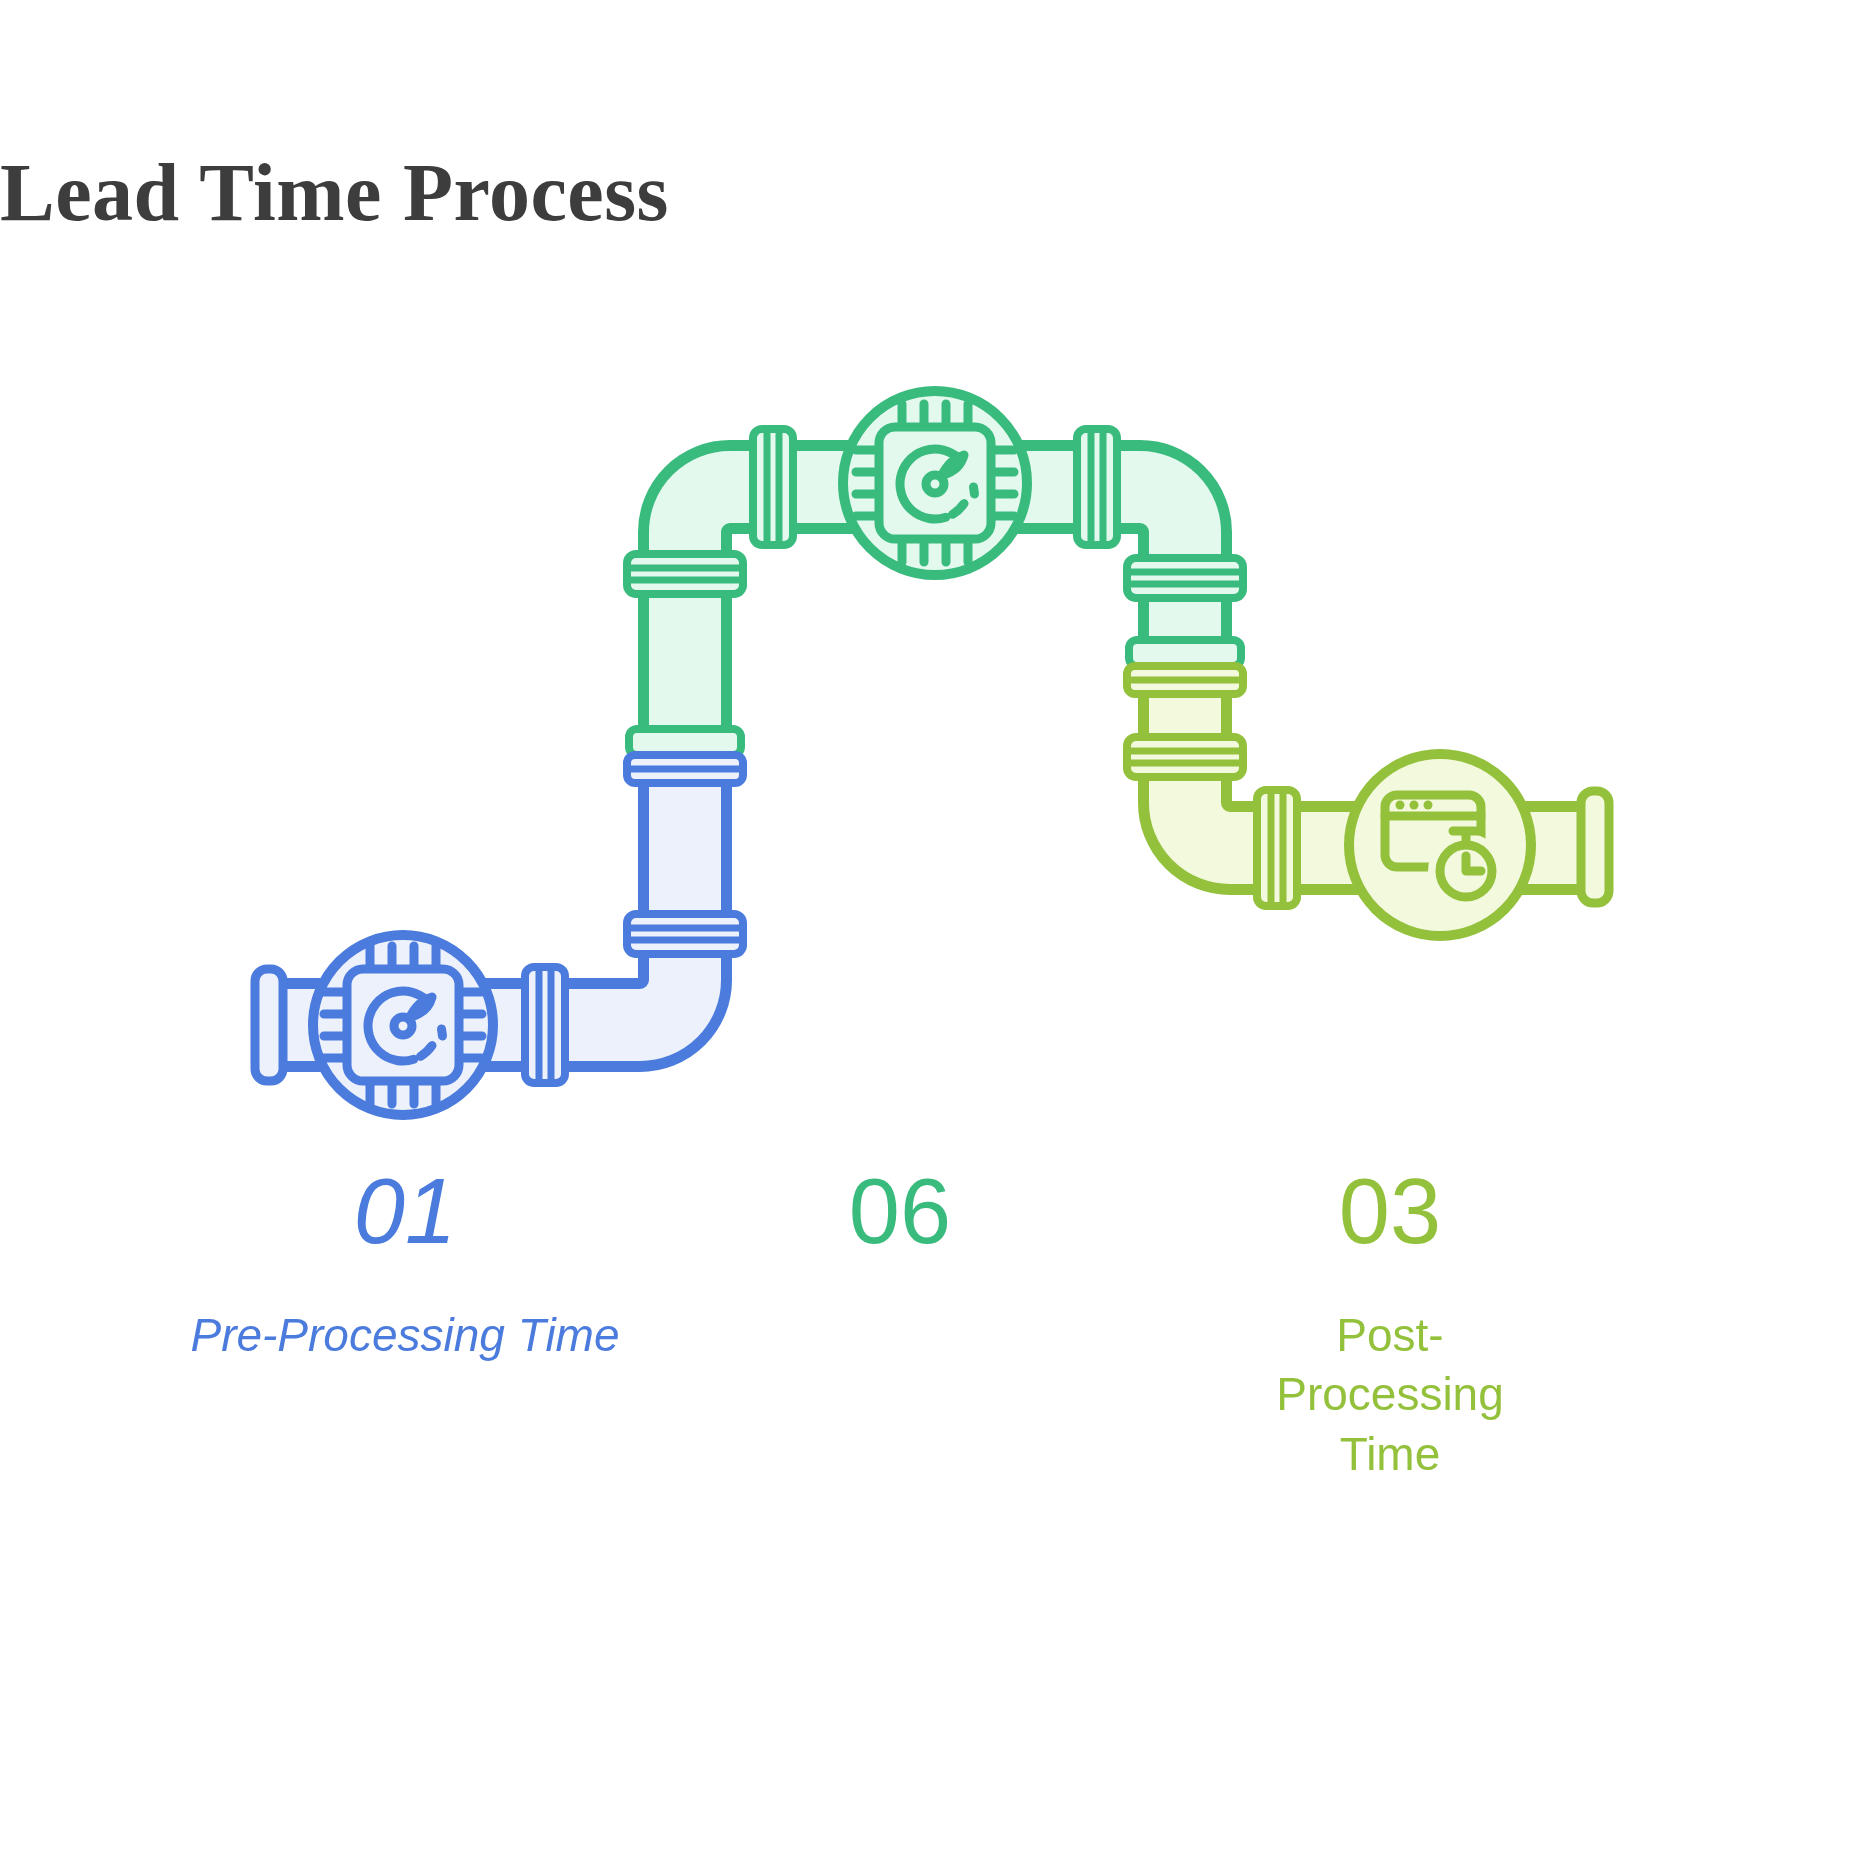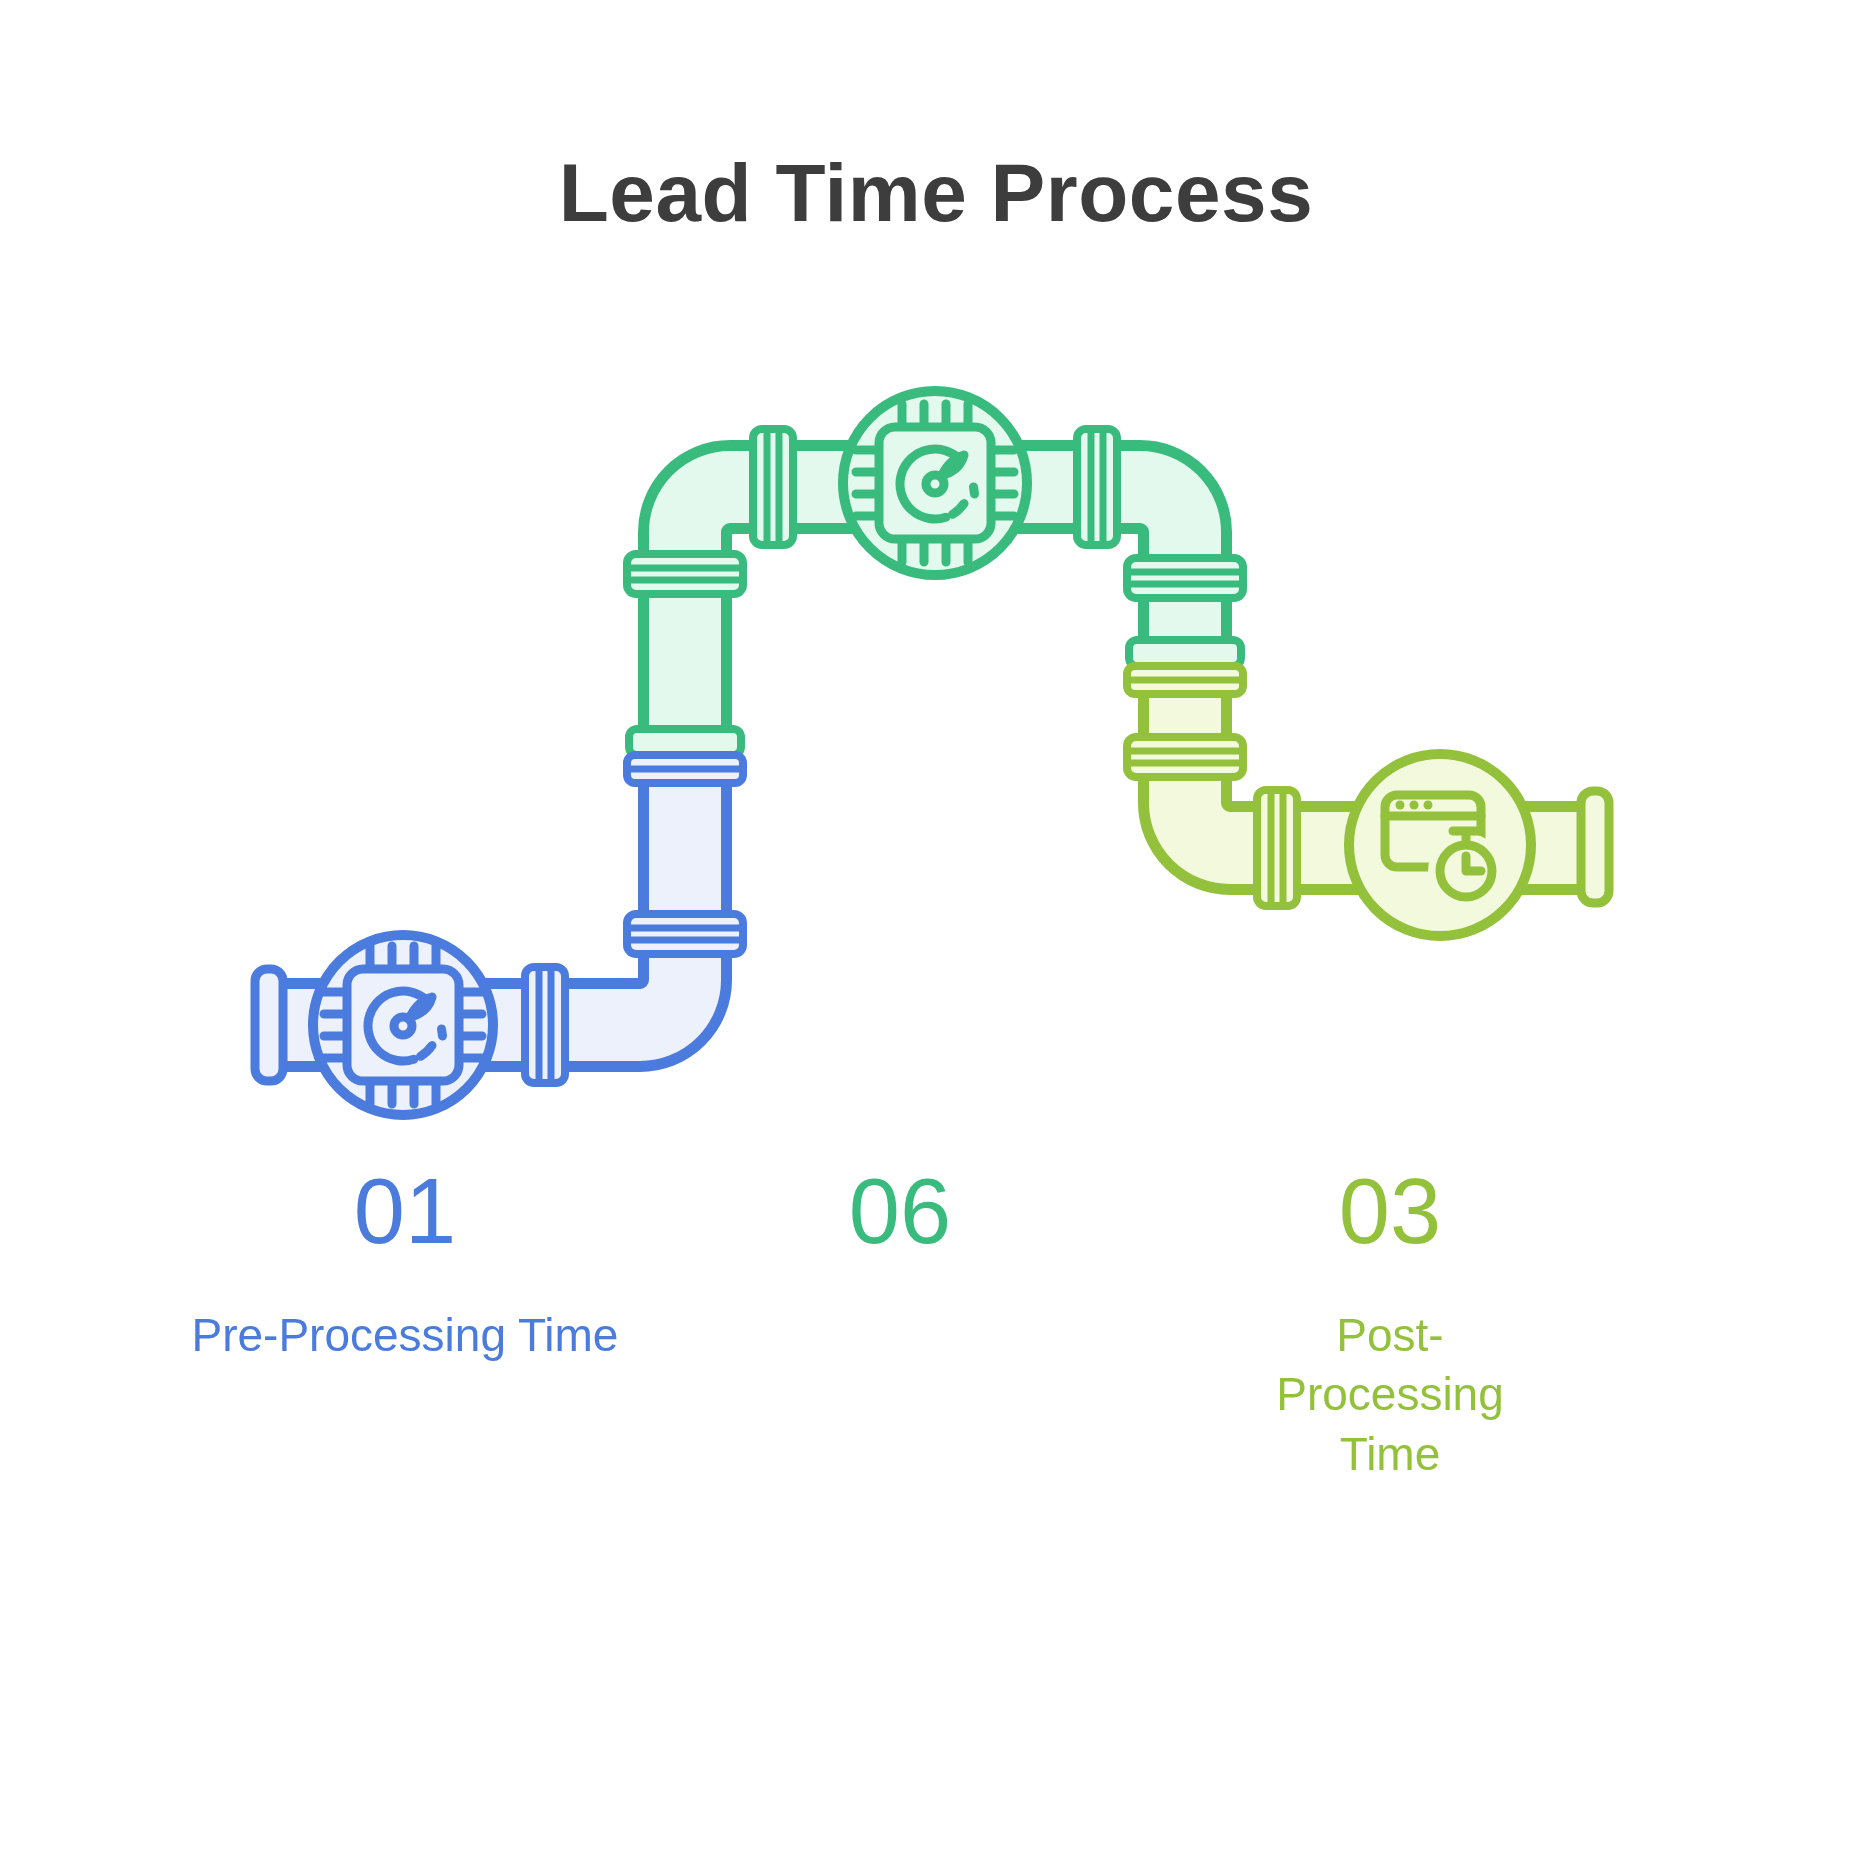--- a/index.html
+++ b/index.html
@@ -14,26 +14,27 @@
     background: var(--background, #ffffff);
     font-family: "Liberation Sans", "DejaVu Sans", sans-serif;
   }
 
   
   .title {
     position: absolute;
     top: 152px;
     left: 0;
     width: 100%;
-    text-align: center;
+    text-align: left;
     font-size: 82px;
     line-height: 1;
     font-weight: 700;
     color: var(--title-text, #3d3d3d);
     letter-spacing: 0.5px;
+    font-family: Liberation Serif, serif;
   }
 
   
   svg.pipes {
     position: absolute;
     top: 0;
     left: 0;
     width: 1872px;
     height: 1872px;
   }
@@ -57,21 +58,21 @@
 
   
   .col {
     position: absolute;
     top: 1163px;
     display: flex;
     flex-direction: column;
     align-items: center;
     text-align: center;
   }
-  .col1 { left: 185px;  width: 440px; }
+  .col1 { left: 185px;  width: 440px; font-style: italic; }
   .col2 { left: 650px;  width: 500px; }
   .col3 { left: 1200px; width: 380px; }
 
   .num {
     font-size: 92px;
     line-height: 1.05;
     font-weight: 400;
   }
   .heading {
     margin-top: 46px;

